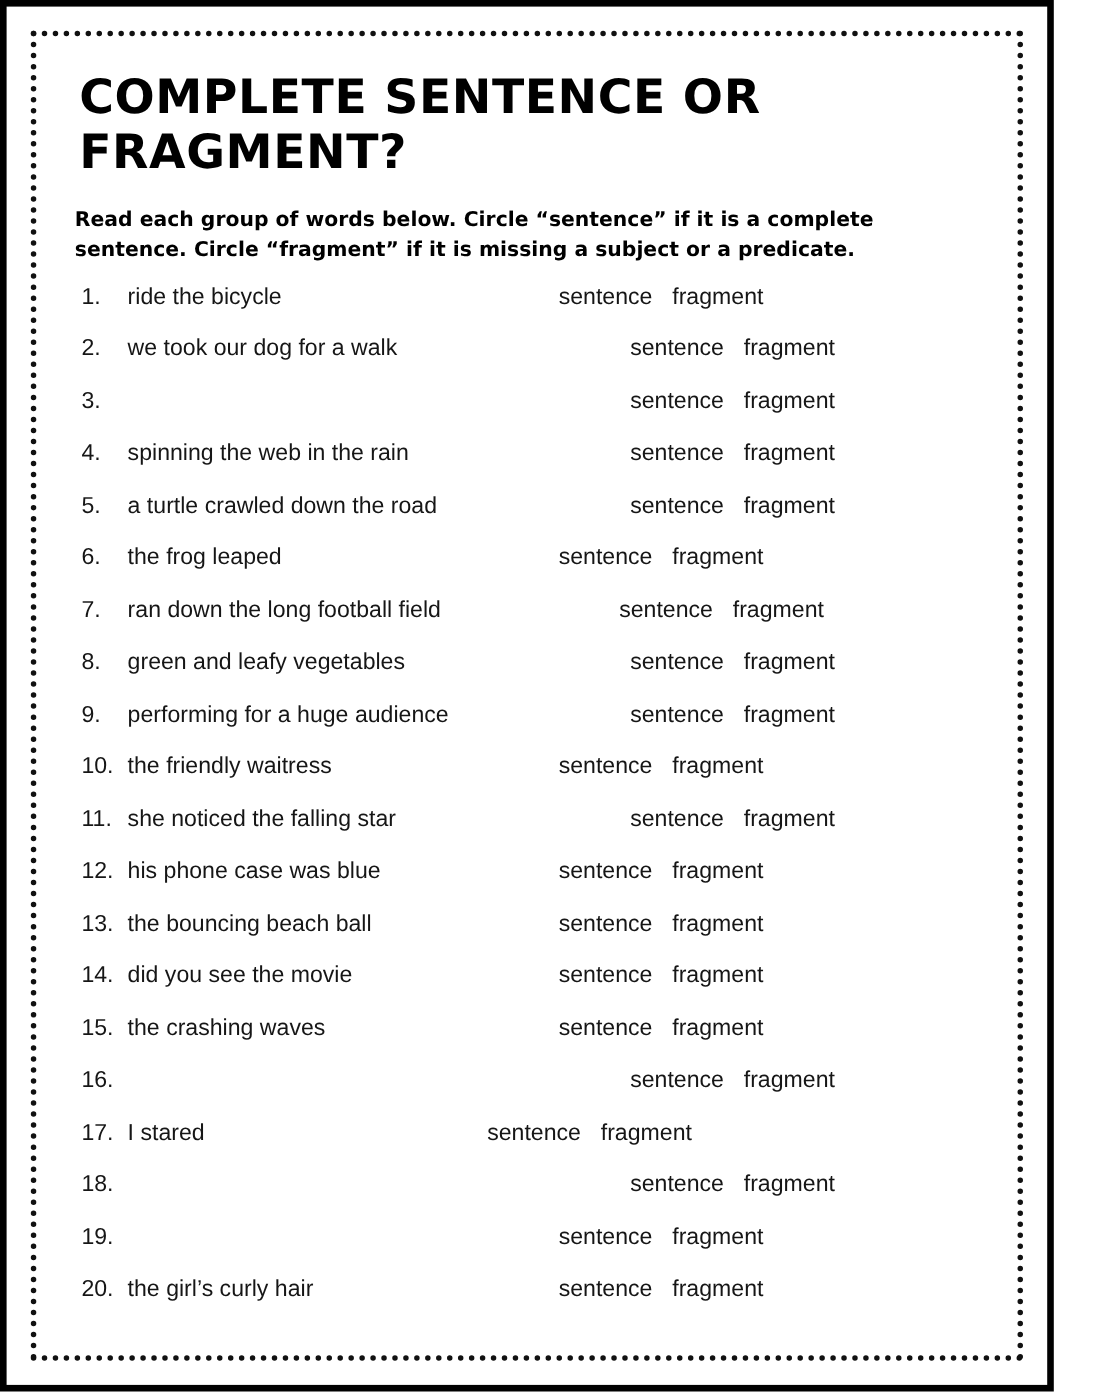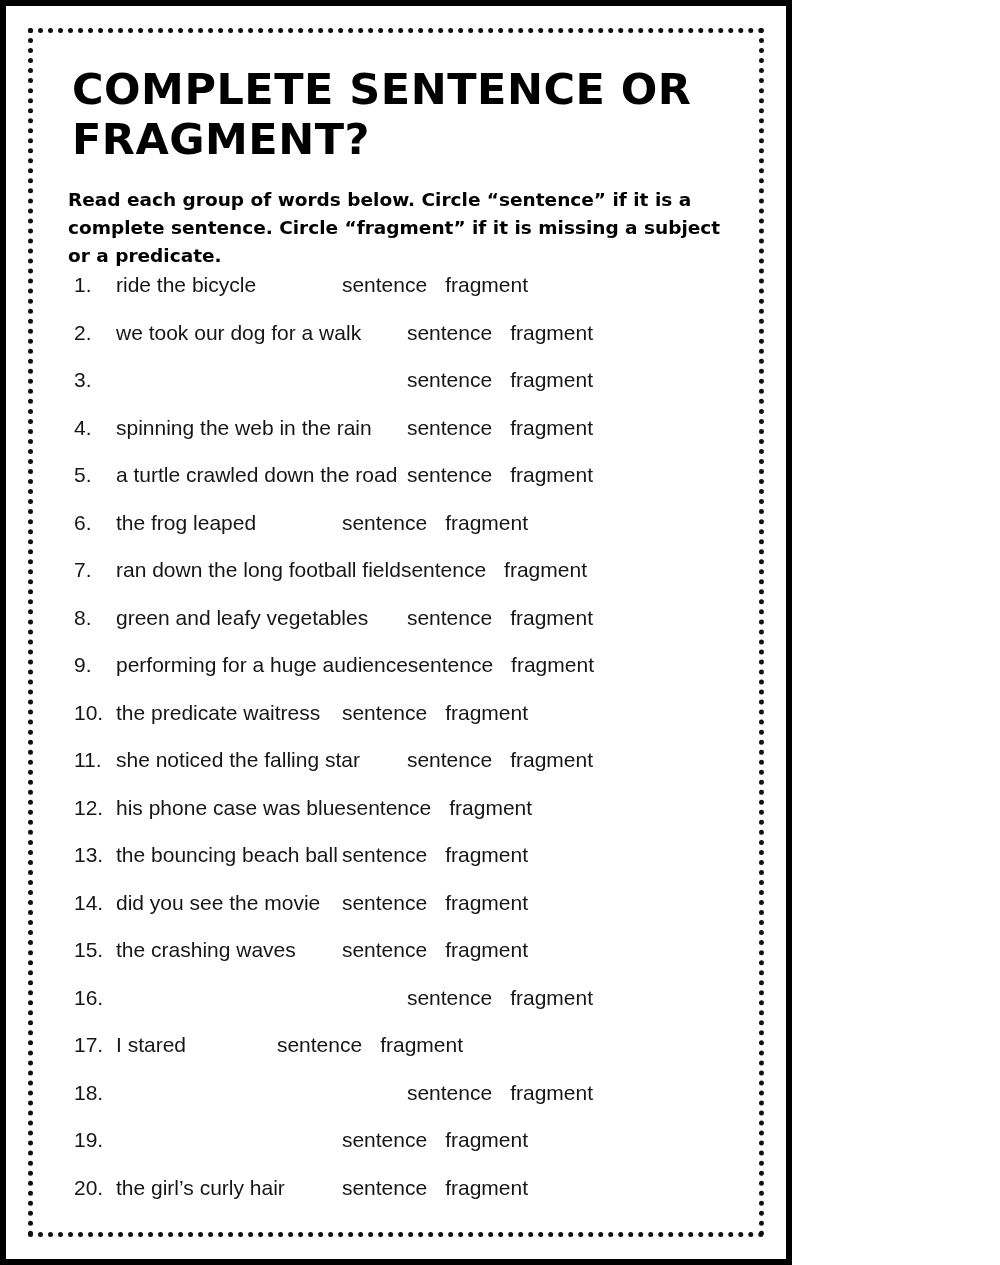--- a/index.html
+++ b/index.html
@@ -9,21 +9,21 @@
   }
   body {
     width: 1000px;
     height: 1265px;
     font-family: "Liberation Sans", sans-serif;
     color: #111111;
     overflow: hidden;
   }
   .page {
     position: relative;
-    width: 792px;
+    width: 958px;
     height: 1265px;
     box-sizing: border-box;
     background: #ffffff;
     border: 6px solid #000000;
     padding: 16px;
     text-decoration: underline;
   }
   .dotted-frame {
     position: absolute;
     left: 22px;
@@ -46,21 +46,21 @@
     font-weight: bold;
     letter-spacing: 0.5px;
     margin: 8px 0 22px 8px;
     font-family: "DejaVu Sans", sans-serif;
     color: #000000;
   }
   .instructions {
     font-size: 18.5px;
     font-weight: bold;
     line-height: 1.5;
-    margin: 0 0 4px 4px;
+    margin: 0 0 16px 4px;
     max-width: 790px;
     color: #000000;
     font-family: "DejaVu Sans", sans-serif;
   }
   .items {
     margin-left: 4px;
   }
   .row {
     display: flex;
     align-items: baseline;
@@ -176,21 +176,21 @@
           <span class="num">9.</span>
           <span class="phrase">performing for a huge audience</span>
           <span class="spacer"></span>
           <span class="choices" style="margin-right: 135px;">
             <span class="choice">sentence</span>
             <span class="choice">fragment</span>
           </span>
         </div>
         <div class="row">
           <span class="num">10.</span>
-          <span class="phrase">the predicate waitress</span>
+          <span class="phrase">the friendly waitress</span>
           <span class="spacer"></span>
           <span class="choices" style="margin-right: 200px;">
             <span class="choice">sentence</span>
             <span class="choice">fragment</span>
           </span>
         </div>
         <div class="row">
           <span class="num">11.</span>
           <span class="phrase"> she noticed the falling star</span>
           <span class="spacer"></span>

